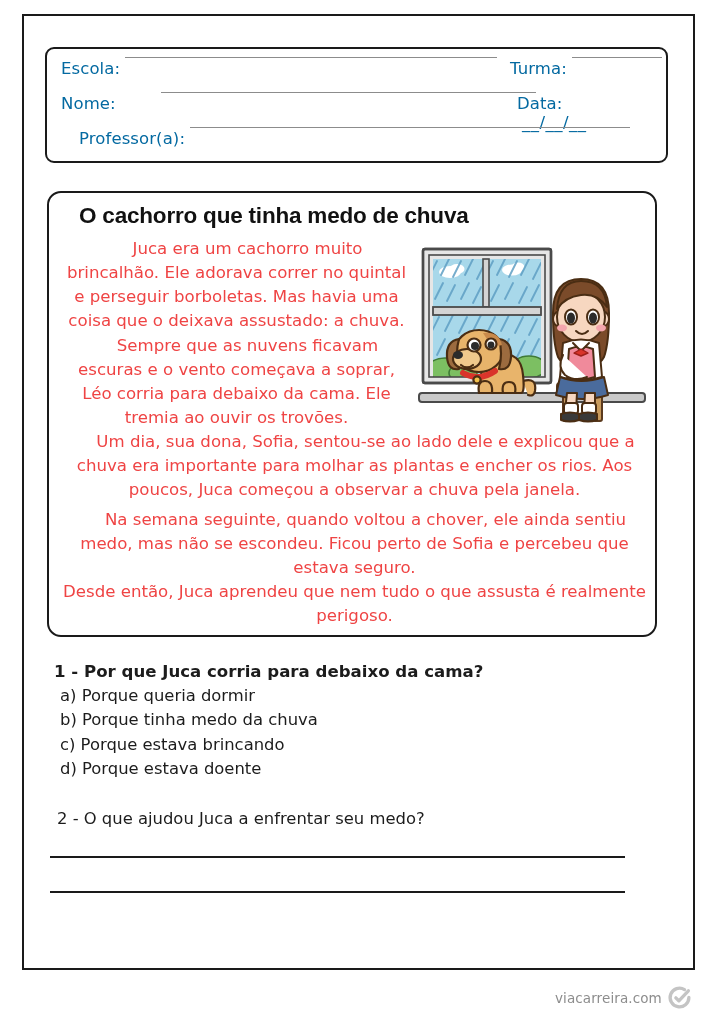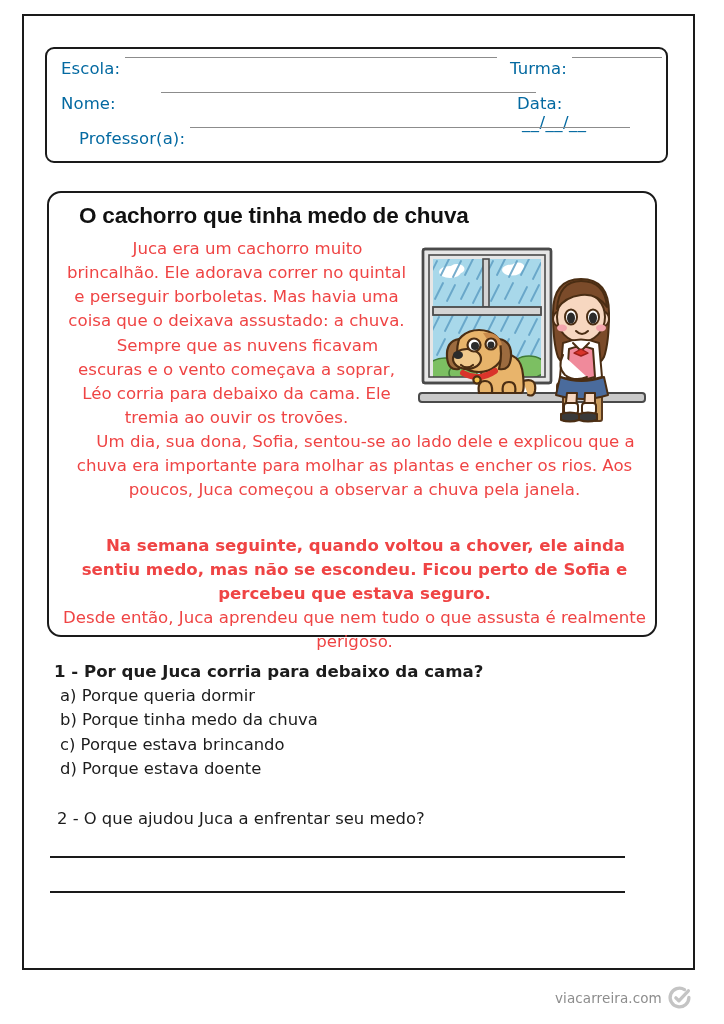--- a/index.html
+++ b/index.html
@@ -362,21 +362,21 @@
 
           <path d="M144 171 q9 -3 18 0 l0 6 q-9 3 -18 0 z" fill="#3a3a3a"></path>
           <path d="M162 171 q9 -3 18 0 l0 6 q-9 3 -18 0 z" fill="#3a3a3a"></path>
         </g>
       </svg>
     </div>
 
     <p>Juca era um cachorro muito brincalhão. Ele adorava correr no quintal e perseguir borboletas. Mas havia uma coisa que o deixava assustado: a chuva.</p>
     <p>Sempre que as nuvens ficavam escuras e o vento começava a soprar, Léo corria para debaixo da cama. Ele tremia ao ouvir os trovões.</p>
     <p>Um dia, sua dona, Sofia, sentou-se ao lado dele e explicou que a chuva era importante para molhar as plantas e encher os rios. Aos poucos, Juca começou a observar a chuva pela janela.</p>
-    <p style="margin-top:31px;font-weight:bold;">Na semana seguinte, quando voltou a chover, ele ainda sentiu medo, mas não se escondeu. Ficou perto de Sofia e percebeu que estava seguro.</p>
+    <p style="margin-top:5px;">Na semana seguinte, quando voltou a chover, ele ainda sentiu medo, mas não se escondeu. Ficou perto de Sofia e percebeu que estava seguro.</p>
     <p class="no-indent">Desde então, Juca aprendeu que nem tudo o que assusta é realmente perigoso.</p>
   </div>
 </div>
 
 <div id="q1-block">
   <div id="q1-title">1 - Por que Juca corria para debaixo da cama?</div>
   <div class="option">a) Porque queria dormir</div>
   <div class="option">b) Porque tinha medo da chuva</div>
   <div class="option">c) Porque estava brincando</div>
   <div class="option">d) Porque estava doente</div>

